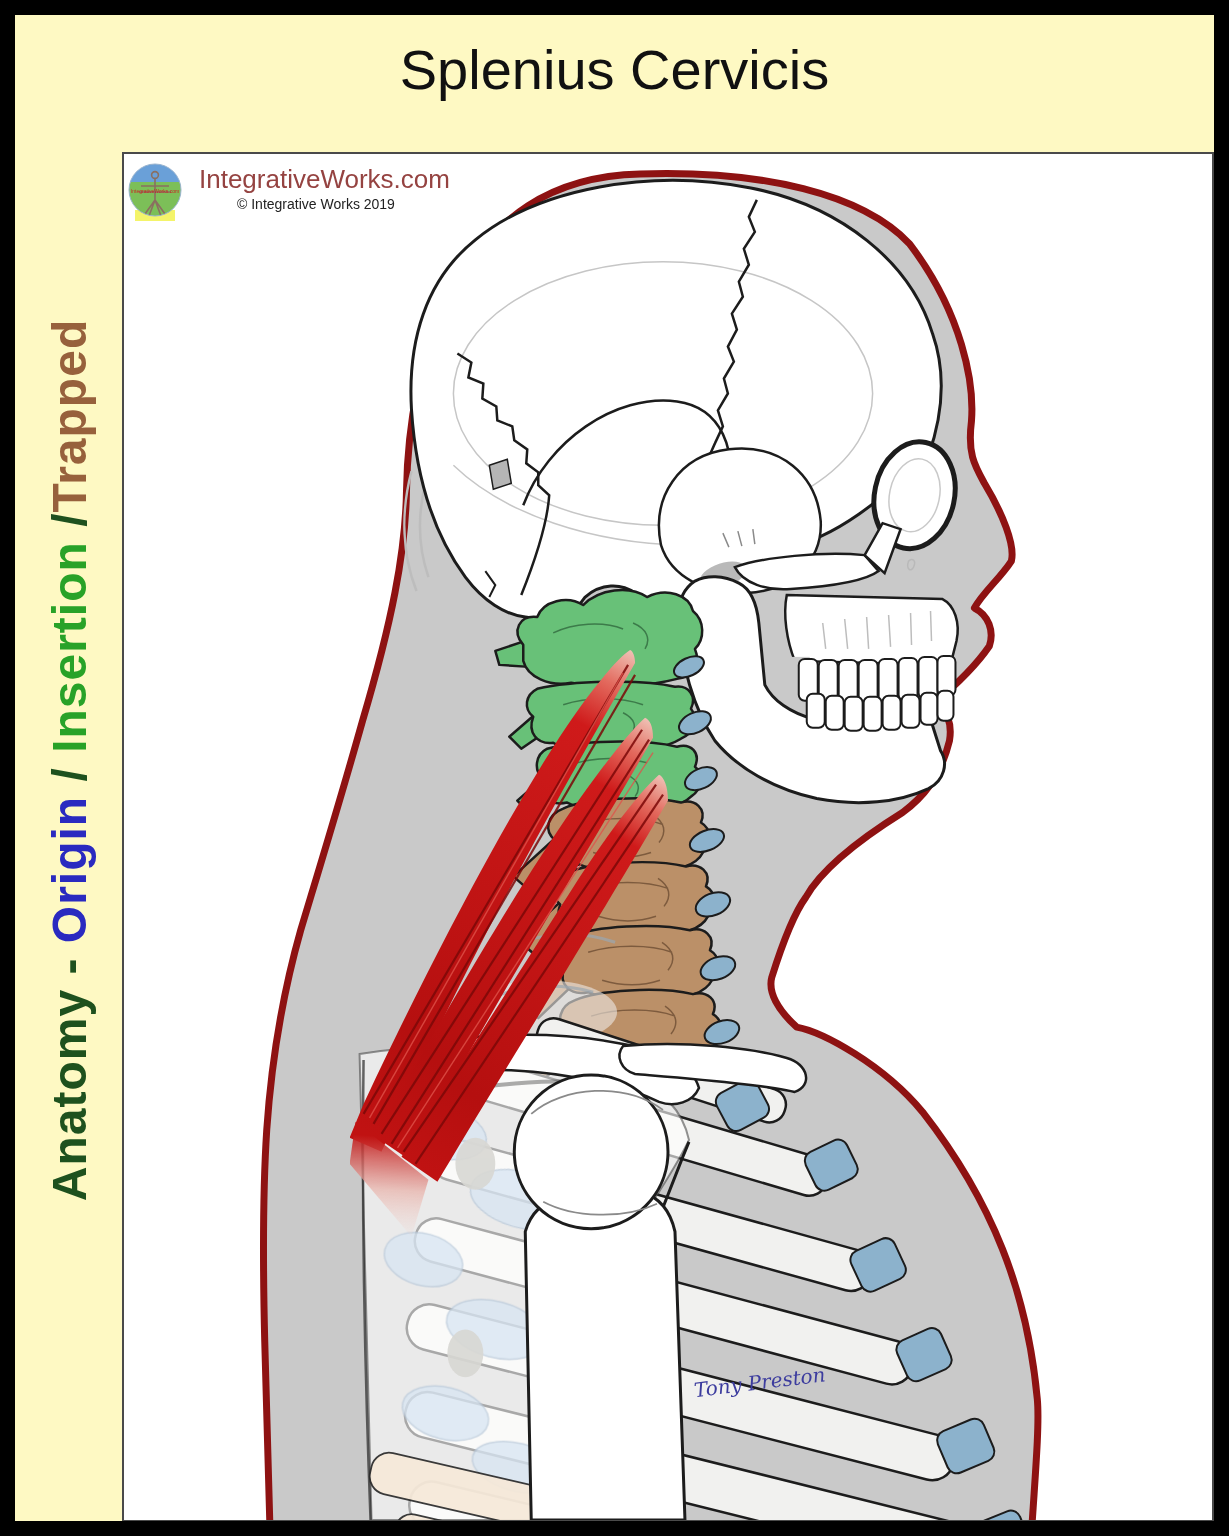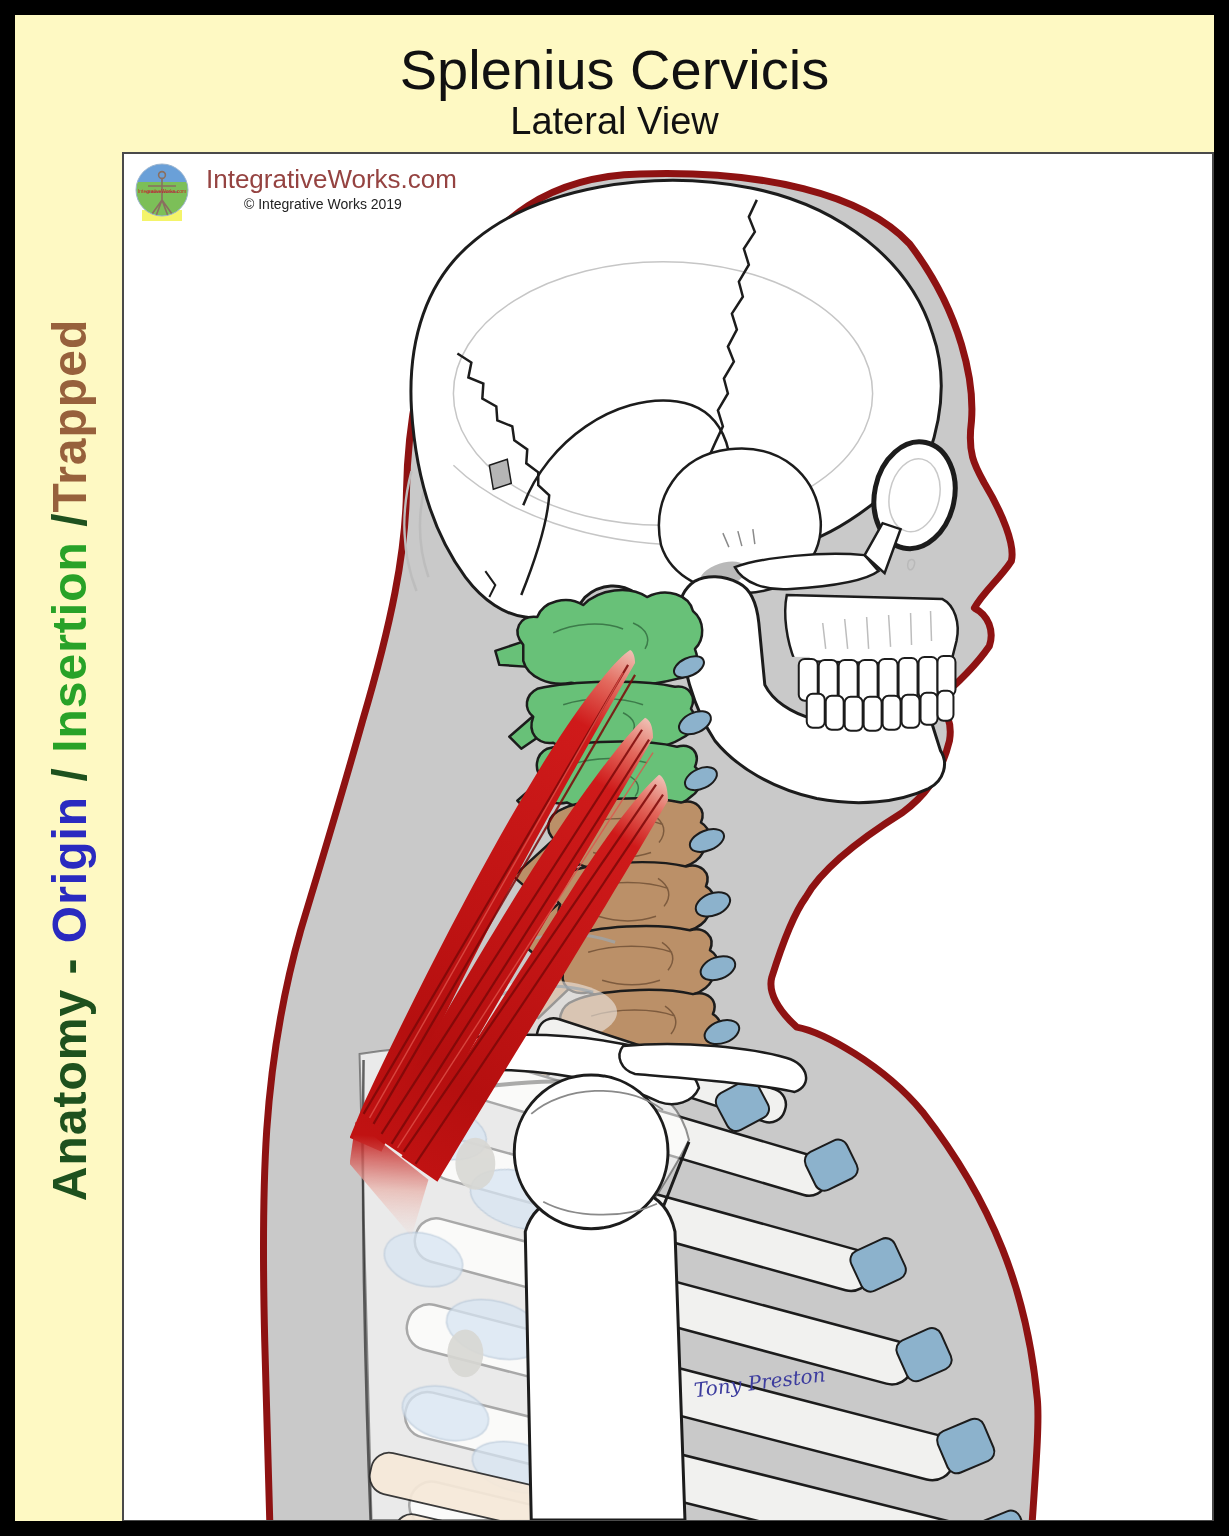--- a/index.html
+++ b/index.html
@@ -4,38 +4,37 @@
 <style>
   html,body{margin:0;padding:0;background:#444;}
   .page{position:relative;width:1229px;height:1536px;background:#fef9c3;
         border:15px solid #000;box-sizing:border-box;overflow:hidden;
         font-family:"Liberation Sans",sans-serif;padding-left:20px;}
   .title-block{position:absolute;top:26px;left:0;width:100%;text-align:center;color:#111;}
   .title{font-size:56px;line-height:1.05;letter-spacing:0;}
   .subtitle{font-size:38px;line-height:1.15;}
   .illus-box{position:absolute;left:107px;top:137px;width:1092px;height:1370px;
              border:2px solid #4a4a4a;box-sizing:border-box;background:#fff;}
-  .brand{position:absolute;left:8px;top:6px;width:420px;height:70px;}
+  .brand{position:absolute;left:1px;top:6px;width:420px;height:70px;}
   .brand-logo{position:absolute;left:2px;top:2px;width:56px;height:62px;}
   .brand-site{position:absolute;left:74px;top:4px;font-size:26px;color:#954341;white-space:nowrap;}
   .brand-copy{position:absolute;left:112px;top:36px;font-size:14px;color:#222;white-space:nowrap;}
   .side-label{position:absolute;left:54px;top:745px;transform:translate(-50%,-50%) rotate(-90deg);
               transform-origin:center;white-space:nowrap;font-size:48px;font-weight:bold;
               letter-spacing:1px;}
   .anatomy-svg{position:absolute;left:0;top:0;width:100%;height:100%;}
   .sig{font-family:"DejaVu Serif",serif;font-style:italic;}
 </style>
 </head>
 <body>
 
 <div class="page">
 
   <div class="title-block">
     <div class="title">Splenius Cervicis</div>
-    <div class="subtitle">Lateral View</div>
   </div>
 
   <div class="side-label">
     <span style="color: rgb(30, 81, 30);">Anatomy - </span><span style="color: rgb(42, 42, 192);">Origin</span><span style="color: rgb(30, 81, 30);"> / </span><span style="color: rgb(40, 162, 40);">Insertion</span><span style="color: rgb(30, 81, 30);"> /</span><span style="color: rgb(151, 97, 60);">Trapped</span>
   </div>
 
   <div class="illus-box">
 
     <svg class="anatomy-svg" viewBox="0 0 1090 1369" preserveAspectRatio="none">
       <defs>

